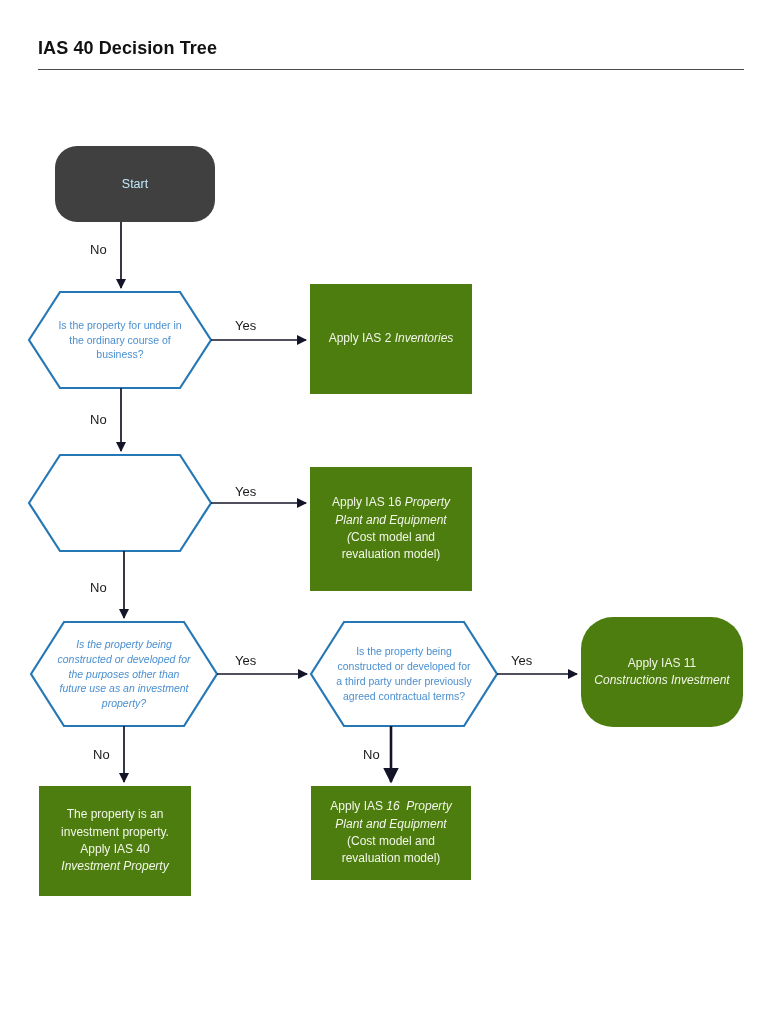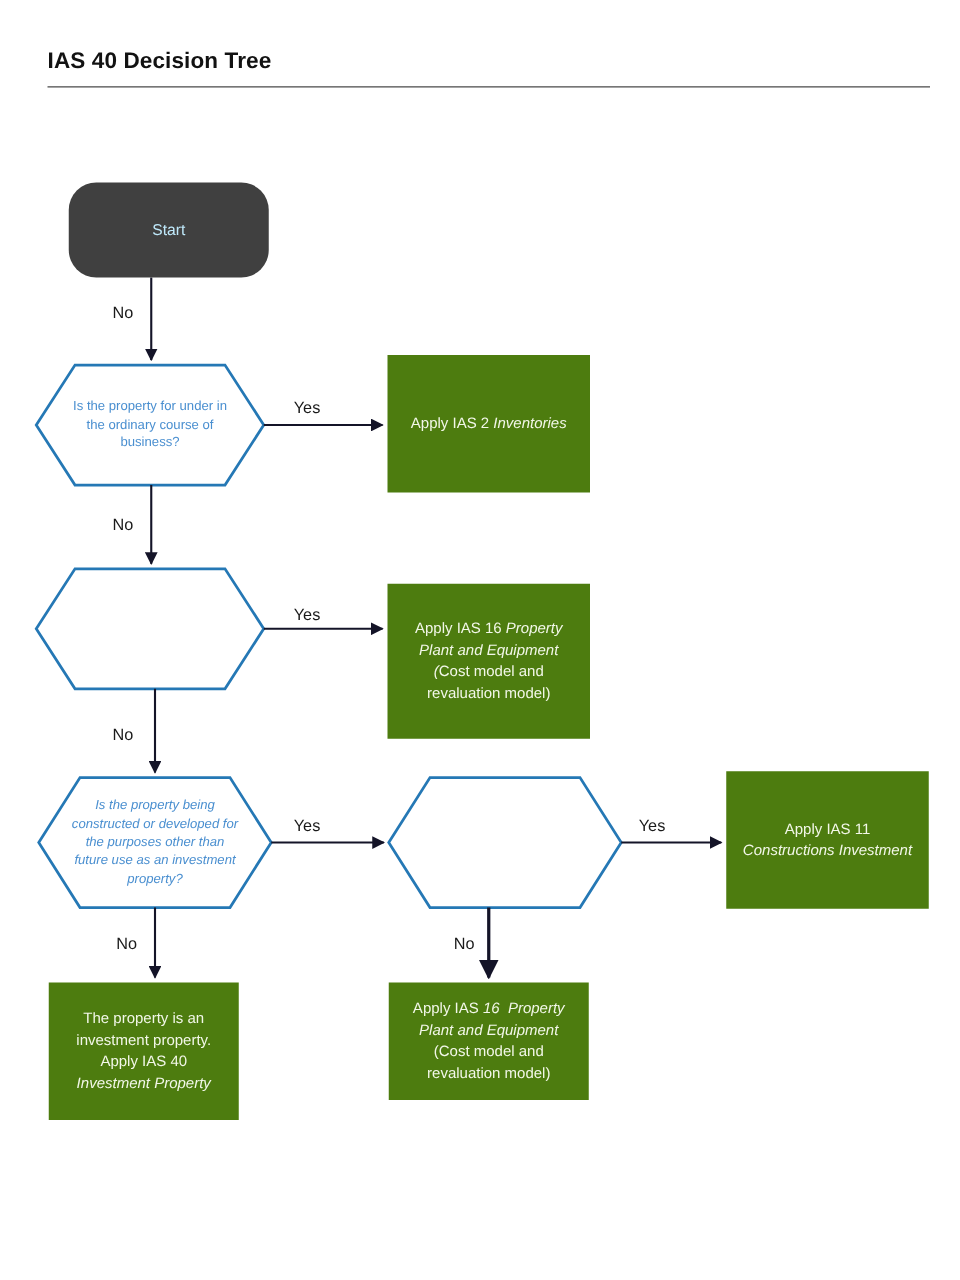--- a/index.html
+++ b/index.html
@@ -145,30 +145,31 @@
 
   <div class="node start-node" style="left:40px; top:146px; width:160px; height:76px;">
     <span>Start</span>
   </div>
 
   <div class="decision-label" style="left:46px; top:292px; width:148px; height:96px;">Is the property for under in the ordinary course of business?</div>
 
 
   <div class="decision-label" style="left:48px; top:622px; width:152px; height:104px;font-style:italic;">Is the property being constructed or developed for the purposes other than future use as an investment property?</div>
 
+  <div class="decision-label" style="left:328px; top:622px; width:152px; height:104px;">Is the property being constructed or developed for a third party under previously agreed contractual terms?</div>
 
   <div class="node process-node" style="left:310px; top:284px; width:162px; height:110px;">
     <span>Apply IAS 2 <em>Inventories</em></span>
   </div>
 
   <div class="node process-node" style="left:310px; top:449px; width:162px; height:124px;margin-top:18px;">
     <span>Apply IAS 16 <em>Property Plant and Equipment (</em>Cost model and revaluation model)</span>
   </div>
 
-  <div class="node process-node" style="left:581px; top:617px; width:162px; height:110px;">
+  <div class="node process-node" style="left:581px; top:617px; width:162px; height:110px;border-radius:32px;">
     <span>Apply IAS 11<br><em>Constructions Investment</em></span>
   </div>
 
   <div class="node process-node" style="left:39px; top:786px; width:152px; height:110px;">
     <span>The property is an investment property. Apply IAS 40 <em>Investment Property</em></span>
   </div>
 
   <div class="node process-node" style="left:311px; top:786px; width:160px; height:94px;">
     <span>Apply IAS <em>16&nbsp; Property Plant and Equipment</em><br>(Cost model and revaluation model)</span>
   </div>

